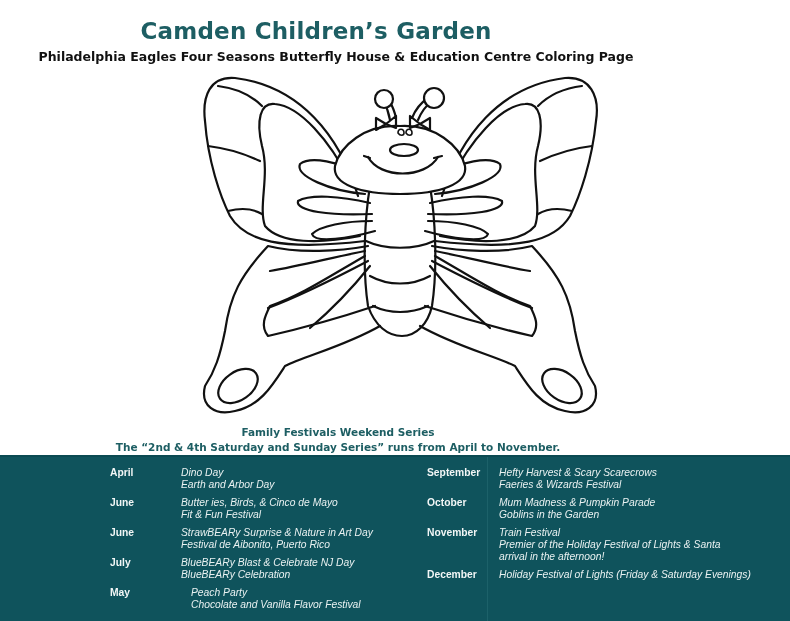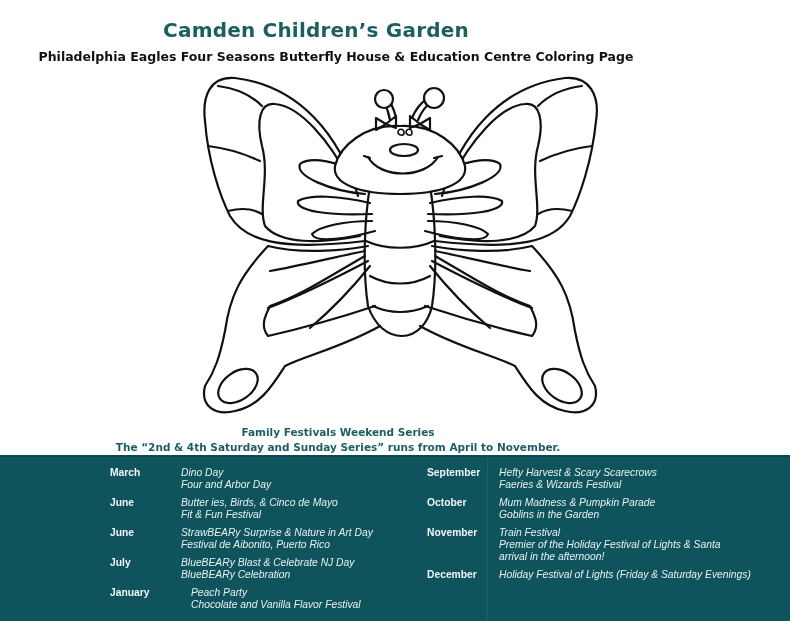--- a/index.html
+++ b/index.html
@@ -2,21 +2,21 @@
 <html><head>
 <meta charset="utf-8">
 <style>
   html, body { margin:0; padding:0; }
   body {
     width:790px; height:621px; background:#ffffff; position:relative; overflow:hidden;
     font-family:"Liberation Sans", sans-serif;
   }
   .title {
     position:absolute; left:0; width:632px; top:18px; text-align:center;
-    font-family:"DejaVu Sans", sans-serif; font-weight:bold; font-size:20px; color:#1d5e63;
+    font-family:"DejaVu Sans", sans-serif; font-weight:bold; font-size:23px; color:#1d5e63;
     letter-spacing:0.2px;
   }
   .subtitle {
     position:absolute; left:0; width:672px; top:49px; text-align:center;
     font-family:"DejaVu Sans", sans-serif; font-weight:bold; font-size:12.5px; color:#111;
   }
   .art {
     position:absolute; left:190px; top:66px; width:420px; height:354px;
   }
   .festival-head {
@@ -104,24 +104,24 @@
 
 <div class="festival-head">
   <div>Family Festivals Weekend Series</div>
   <div>The “2nd &amp; 4th Saturday and Sunday Series” runs from April to November.</div>
 </div>
 
 <div class="band">
   <div class="divider"></div>
 
   <div class="entry" style="top:10px;left:0;">
-    <div class="month" style="left:110px;">March</div>
+    <div class="month" style="left:110px;">April</div>
     <div class="events" style="left:181px;">
       <div>Dino Day</div>
-      <div>Four and Arbor Day</div>
+      <div>Earth and Arbor Day</div>
     </div>
   </div>
   <div class="entry" style="top:40px;left:0;">
     <div class="month" style="left:110px;">June</div>
     <div class="events" style="left:181px;">
       <div>Butter ies, Birds, &amp; Cinco de Mayo</div>
       <div>Fit &amp; Fun Festival</div>
     </div>
   </div>
   <div class="entry" style="top:70px;left:0;">
@@ -132,21 +132,21 @@
     </div>
   </div>
   <div class="entry" style="top:100px;left:0;">
     <div class="month" style="left:110px;">July</div>
     <div class="events" style="left:181px;">
       <div>BlueBEARy Blast &amp; Celebrate NJ Day</div>
       <div>BlueBEARy Celebration</div>
     </div>
   </div>
   <div class="entry" style="top:130px;left:0;">
-    <div class="month" style="left:110px;">January</div>
+    <div class="month" style="left:110px;">May</div>
     <div class="events" style="left:191px;">
       <div>Peach Party</div>
       <div>Chocolate and Vanilla Flavor Festival</div>
     </div>
   </div>
 
   <div class="entry" style="top:10px;left:0;">
     <div class="month" style="left:427px;">September</div>
     <div class="events" style="left:499px;">
       <div>Hefty Harvest &amp; Scary Scarecrows</div>

